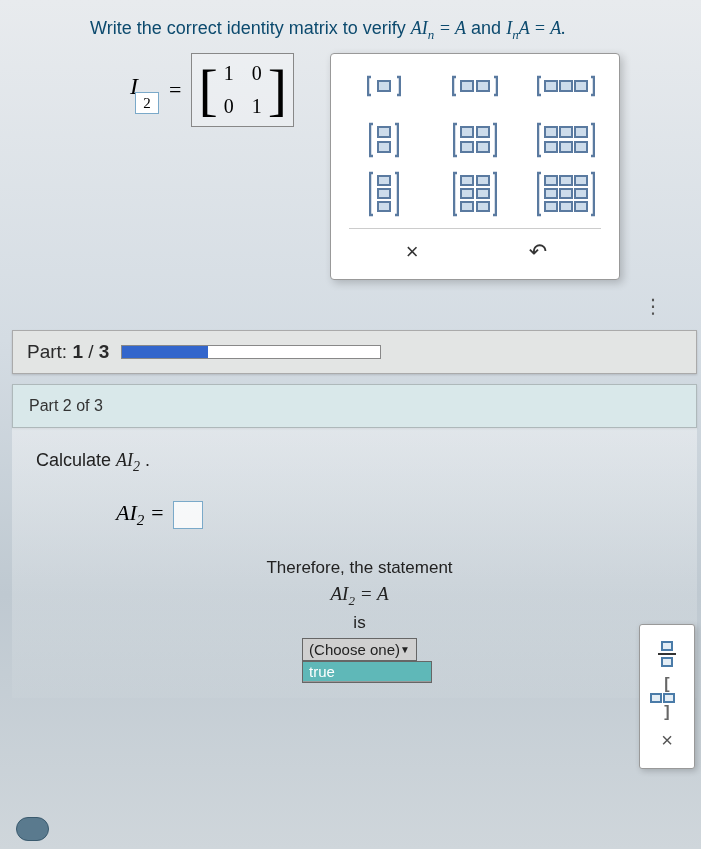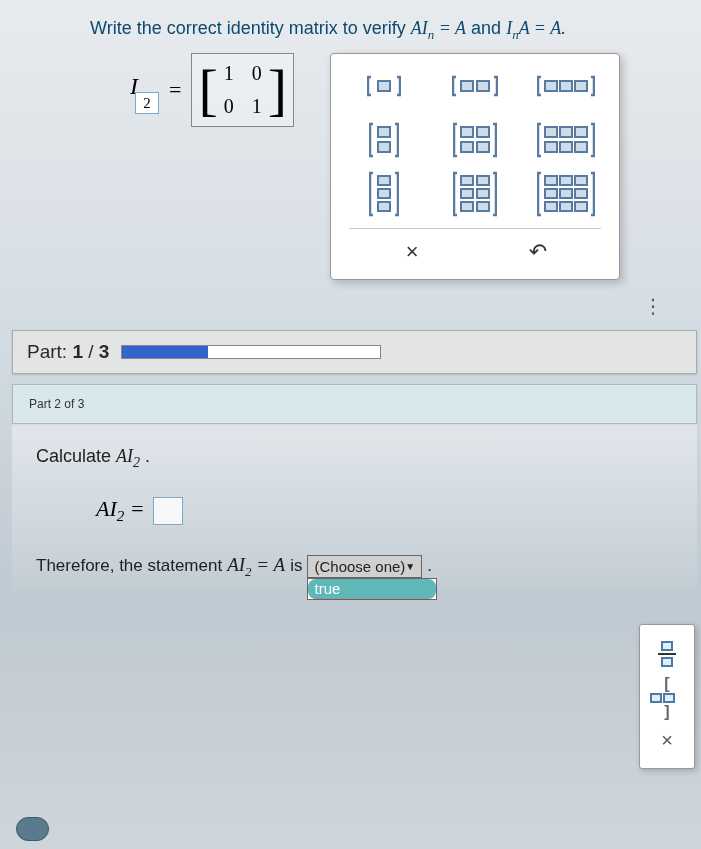--- a/index.html
+++ b/index.html
@@ -37,35 +37,35 @@
   .tool-bottom { display: flex; justify-content: space-around; border-top: 1px solid #ccc; padding-top: 10px; }
   .tool-btn { font-size: 22px; color: #333; cursor: pointer; width: 50%; text-align: center; }
   
   .dot-row { text-align: right; padding: 14px 30px 4px 0; color: #555; font-size: 20px; letter-spacing: 8px; }
   
   .part-bar { margin: 8px 4px 6px 12px; background: #e3e5e4; border: 1px solid #aaa; padding: 10px 14px; display: flex; align-items: center; gap: 12px; box-shadow: 0 1px 2px rgba(0,0,0,0.15); }
   .part-label { font-size: 19px; color: #2a2a2a; }
   .progress { background: #fff; border: 1px solid #888; height: 14px; width: 260px; position: relative; }
   .progress-fill { background: #3366cc; height: 100%; }
   
-  .part-header { margin: 10px 4px 0 12px; background: #d9e8ea; border: 1px solid #aeb8ba; padding: 12px 16px; font-size: 12px; color: #333; box-shadow: 0 1px 2px rgba(0,0,0,0.1); }
+  .part-header { margin: 10px 4px 0 12px; background: #d9e8ea; border: 1px solid #aeb8ba; padding: 12px 16px; font-size: 16px; color: #333; box-shadow: 0 1px 2px rgba(0,0,0,0.1); }
   
   .part-body { margin: 0 4px 0 12px; padding: 22px 14px 12px 24px; position: relative; background: linear-gradient(180deg, rgba(255,255,255,0.4), rgba(210,218,222,0.2)); }
   .calc-line { font-size: 18px; color: #222; margin-bottom: 26px; }
   .calc-line .math { font-family: 'Times New Roman', serif; font-style: italic; }
   
-  .ai2-line { margin-left: 60px; font-family: 'Times New Roman', serif; font-size: 22px; font-style: italic; display: flex; align-items: center; gap: 8px; margin-bottom: 28px; }
+  .ai2-line { margin-left: 80px; font-family: 'Times New Roman', serif; font-size: 22px; font-style: italic; display: flex; align-items: center; gap: 8px; margin-bottom: 28px; }
   .answer-box { width: 30px; height: 28px; border: 1px solid #7aa9c9; background: rgba(255,255,255,0.8); display: inline-block; }
   
-  .therefore { font-size: 17px; color: #222; display: flex; align-items: center; flex-wrap: wrap; gap: 5px; }
+  .therefore { font-size: 17px; color: #222; display: flex; align-items: center; flex-wrap: wrap; gap: 5px; flex-direction: column; }
   .dropdown-wrap { position: relative; display: inline-block; }
   .dropdown-sel { border: 1px solid #666; background: #d0d0d0; padding: 2px 6px; font-size: 15px; display: flex; align-items: center; cursor: pointer; }
   .dropdown-sel .tri { font-size: 10px; }
   .dropdown-opts { position: absolute; top: 100%; left: 0; border: 1px solid #666; background: #fff; min-width: 130px; }
-  .opt { padding: 1px 6px; font-size: 15px; border-bottom: 1px solid #999; border-radius: 8px; }
+  .opt { padding: 1px 6px; font-size: 15px; border-bottom: 1px solid #999; }
   .opt.sel { background: #5fb8b8; color: #fff; }
   
   .side-tool { position: absolute; right: 6px; bottom: 80px; background: #fff; border: 1px solid #999; border-radius: 3px; padding: 8px 10px; box-shadow: 2px 2px 6px rgba(0,0,0,0.2); width: 56px; }
   .side-tool > div { text-align: center; margin: 8px 0; cursor: pointer; }
   .frac-ic { display: flex; flex-direction: column; align-items: center; gap: 2px; }
   .frac-ic .sq, .mbox .sq { width: 12px; height: 10px; border: 2px solid #4a7ba8; background: #e3edf5; }
   .frac-ic .bar { width: 18px; height: 2px; background: #333; }
   .mbox { display: flex; gap: 1px; }
   .mbrk { color: #666; font-weight: bold; font-size: 16px; }
   .x-btn { font-size: 20px; color: #555; }

